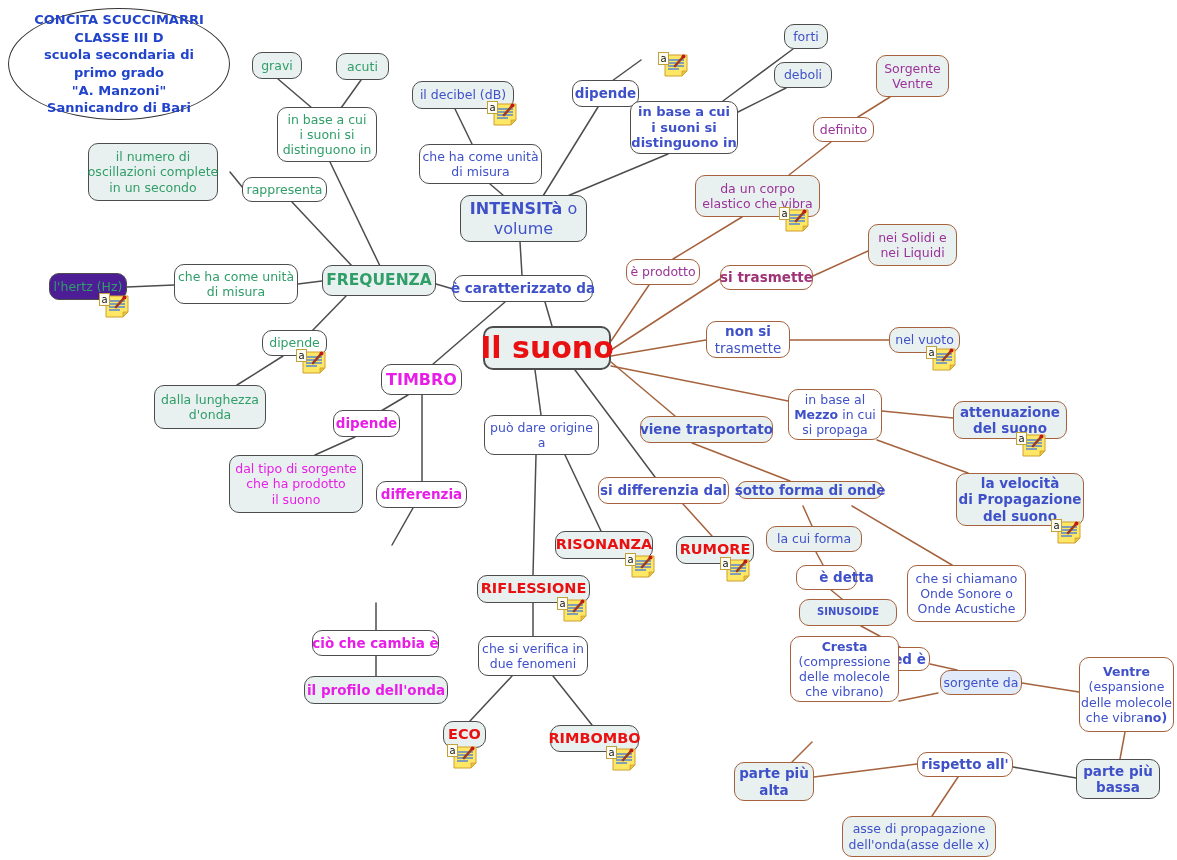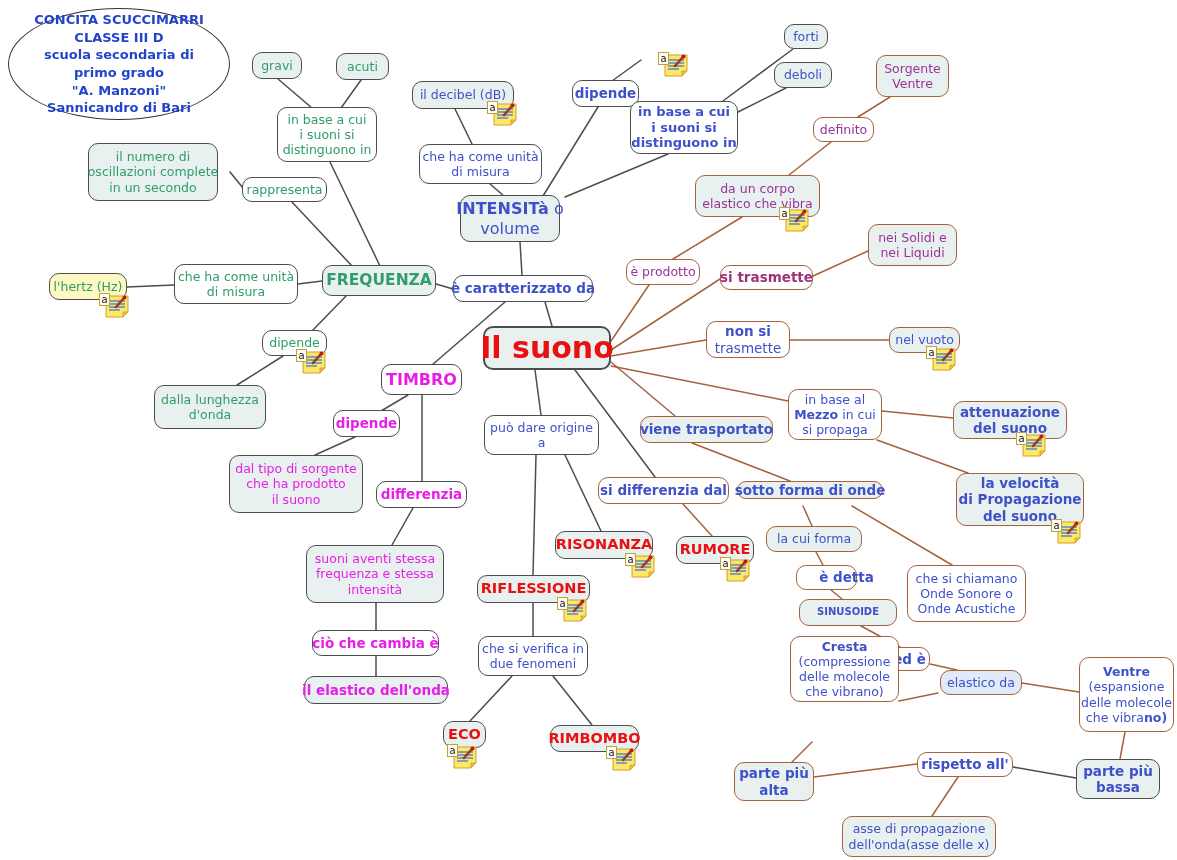--- a/index.html
+++ b/index.html
@@ -160,21 +160,21 @@
     <div class="node" style="left: 774px; top: 62px; width: 58px; height: 26px; background: rgb(233, 241, 240); border: 1.5px solid rgb(77, 77, 77); color: rgb(63, 81, 201); font-size: 12.5px;">
       <span class="ln"><span style="font-weight: 400;">deboli</span></span>
     </div>
     <div class="node" style="left: 876px; top: 55px; width: 73px; height: 42px; background: rgb(233, 241, 240); border: 1.5px solid rgb(165, 98, 61); color: rgb(153, 51, 153); font-size: 12.5px;">
       <span class="ln"><span style="font-weight: 400;">Sorgente</span></span>
       <span class="ln"><span style="font-weight: 400;">Ventre</span></span>
     </div>
     <div class="node" style="left: 813px; top: 117px; width: 61px; height: 25px; background: rgb(255, 255, 255); border: 1.5px solid rgb(165, 98, 61); color: rgb(153, 51, 153); font-size: 12.5px;">
       <span class="ln"><span style="font-weight: 400;">definito</span></span>
     </div>
-    <div class="node" style="left: 460px; top: 195px; width: 100px; height: 47px; background: rgb(233, 241, 240); border: 1.5px solid rgb(77, 77, 77); color: rgb(63, 81, 201); font-size: 16px;">
+    <div class="node" style="left: 460px; top: 195px; width: 127px; height: 47px; background: rgb(233, 241, 240); border: 1.5px solid rgb(77, 77, 77); color: rgb(63, 81, 201); font-size: 16px;">
       <span class="ln"><span style="font-weight: 700;">INTENSITà</span><span style="font-weight: 400;"> o</span></span>
       <span class="ln"><span style="font-weight: 400;">volume</span></span>
     </div>
     <div class="node" style="left: 695px; top: 175px; width: 125px; height: 42px; background: rgb(233, 241, 240); border: 1.5px solid rgb(165, 98, 61); color: rgb(153, 51, 153); font-size: 12.5px;">
       <span class="ln"><span style="font-weight: 400;">da un corpo</span></span>
       <span class="ln"><span style="font-weight: 400;">elastico che vibra</span></span>
     </div>
     <span class="note-icon" style="left: 779px; top: 207px;"><svg width="30" height="26" viewBox="0 0 30 26">
         <path d="M7 3 H29 V19 L24 24 H7 Z" fill="#ffe766" stroke="#cf9f2f"></path>
         <path d="M29 19 L24 24 V19 Z" fill="#e8c43c" stroke="#cf9f2f" stroke-width="0.8"></path>
@@ -209,21 +209,21 @@
         <path d="M29 19 L24 24 V19 Z" fill="#e8c43c" stroke="#cf9f2f" stroke-width="0.8"></path>
         <line x1="10" y1="8" x2="26" y2="8" stroke="#4d7fd6" stroke-width="1.4"></line>
         <line x1="10" y1="11" x2="26" y2="11" stroke="#4d7fd6" stroke-width="1.4"></line>
         <line x1="10" y1="14" x2="26" y2="14" stroke="#4d7fd6" stroke-width="1.4"></line>
         <line x1="10" y1="17" x2="21" y2="17" stroke="#4d7fd6" stroke-width="1.4"></line>
         <line x1="25" y1="5" x2="17" y2="14" stroke="#9c3b1f" stroke-width="2.6" stroke-linecap="round"></line>
         <circle cx="25.5" cy="4.5" r="2" fill="#c01818"></circle>
         <rect x="0.5" y="0.5" width="10" height="12" fill="#fffdf2" stroke="#bfa23c"></rect>
         <text x="5.5" y="10" font-size="10" text-anchor="middle" fill="#111" font-family="DejaVu Sans, sans-serif">a</text>
       </svg></span>
-    <div class="node" style="left: 49px; top: 273px; width: 78px; height: 27px; background: #fef9c3; border: 1.5px solid rgb(77, 77, 77); color: rgb(47, 158, 104); font-size: 12.5px;">
+    <div class="node" style="left: 49px; top: 273px; width: 78px; height: 27px; background: #4c1d95; border: 1.5px solid rgb(77, 77, 77); color: rgb(47, 158, 104); font-size: 12.5px;">
       <span class="ln"><span style="font-weight: 400;">l'hertz (Hz)</span></span>
     </div>
     <span class="note-icon" style="left: 99px; top: 293px;"><svg width="30" height="26" viewBox="0 0 30 26">
         <path d="M7 3 H29 V19 L24 24 H7 Z" fill="#ffe766" stroke="#cf9f2f"></path>
         <path d="M29 19 L24 24 V19 Z" fill="#e8c43c" stroke="#cf9f2f" stroke-width="0.8"></path>
         <line x1="10" y1="8" x2="26" y2="8" stroke="#4d7fd6" stroke-width="1.4"></line>
         <line x1="10" y1="11" x2="26" y2="11" stroke="#4d7fd6" stroke-width="1.4"></line>
         <line x1="10" y1="14" x2="26" y2="14" stroke="#4d7fd6" stroke-width="1.4"></line>
         <line x1="10" y1="17" x2="21" y2="17" stroke="#4d7fd6" stroke-width="1.4"></line>
         <line x1="25" y1="5" x2="17" y2="14" stroke="#9c3b1f" stroke-width="2.6" stroke-linecap="round"></line>
@@ -270,30 +270,25 @@
       <span class="ln"><span style="font-weight: 700;">dipende</span></span>
     </div>
     <div class="node" style="left: 229px; top: 455px; width: 134px; height: 58px; background: rgb(233, 241, 240); border: 1.5px solid rgb(77, 77, 77); color: rgb(232, 30, 232); font-size: 12.5px;">
       <span class="ln"><span style="font-weight: 400;">dal tipo di sorgente</span></span>
       <span class="ln"><span style="font-weight: 400;">che ha prodotto</span></span>
       <span class="ln"><span style="font-weight: 400;">il suono</span></span>
     </div>
     <div class="node" style="left: 376px; top: 481px; width: 91px; height: 27px; background: rgb(255, 255, 255); border: 1.5px solid rgb(77, 77, 77); color: rgb(232, 30, 232); font-size: 13.5px; font-weight: 700;">
       <span class="ln"><span style="font-weight: 700;">differenzia</span></span>
     </div>
-    <div class="node" style="left: 306px; top: 545px; width: 138px; height: 58px; background: rgb(233, 241, 240); border: 1.5px solid rgb(77, 77, 77); color: rgb(232, 30, 232); font-size: 12.5px;">
-      <span class="ln"><span style="font-weight: 400;">suoni aventi stessa</span></span>
-      <span class="ln"><span style="font-weight: 400;">frequenza e stessa</span></span>
-      <span class="ln"><span style="font-weight: 400;">intensità</span></span>
-    </div>
     <div class="node" style="left: 312px; top: 630px; width: 127px; height: 26px; background: rgb(255, 255, 255); border: 1.5px solid rgb(77, 77, 77); color: rgb(232, 30, 232); font-size: 13.5px; font-weight: 700;">
       <span class="ln"><span style="font-weight: 700;">ciò che cambia è</span></span>
     </div>
     <div class="node" style="left: 304px; top: 676px; width: 144px; height: 28px; background: rgb(233, 241, 240); border: 1.5px solid rgb(77, 77, 77); color: rgb(232, 30, 232); font-size: 13.5px; font-weight: 700;">
-      <span class="ln"><span style="font-weight: 700;">il elastico dell'onda</span></span>
+      <span class="ln"><span style="font-weight: 700;">il profilo dell'onda</span></span>
     </div>
     <div class="node" style="left: 484px; top: 415px; width: 115px; height: 40px; background: rgb(255, 255, 255); border: 1.5px solid rgb(77, 77, 77); color: rgb(63, 81, 201); font-size: 12.5px;">
       <span class="ln"><span style="font-weight: 400;">può dare origine</span></span>
       <span class="ln"><span style="font-weight: 400;">a</span></span>
     </div>
     <div class="node" style="left: 640px; top: 416px; width: 133px; height: 27px; background: rgb(233, 241, 240); border: 1.5px solid rgb(165, 98, 61); color: rgb(63, 81, 201); font-size: 13.5px; font-weight: 700;">
       <span class="ln"><span style="font-weight: 700;">viene trasportato</span></span>
     </div>
     <div class="node" style="left: 598px; top: 477px; width: 131px; height: 27px; background: rgb(255, 255, 255); border: 1.5px solid rgb(165, 98, 61); color: rgb(63, 81, 201); font-size: 13.5px; font-weight: 700;">
       <span class="ln"><span style="font-weight: 700;">si differenzia dal</span></span>
@@ -429,21 +424,21 @@
         <line x1="10" y1="17" x2="21" y2="17" stroke="#4d7fd6" stroke-width="1.4"></line>
         <line x1="25" y1="5" x2="17" y2="14" stroke="#9c3b1f" stroke-width="2.6" stroke-linecap="round"></line>
         <circle cx="25.5" cy="4.5" r="2" fill="#c01818"></circle>
         <rect x="0.5" y="0.5" width="10" height="12" fill="#fffdf2" stroke="#bfa23c"></rect>
         <text x="5.5" y="10" font-size="10" text-anchor="middle" fill="#111" font-family="DejaVu Sans, sans-serif">a</text>
       </svg></span>
     <div class="node" style="left: 889px; top: 647px; width: 41px; height: 24px; background: rgb(255, 255, 255); border: 1.5px solid rgb(165, 98, 61); color: rgb(63, 81, 201); font-size: 13.5px; font-weight: 700;">
       <span class="ln"><span style="font-weight: 700;">ed è</span></span>
     </div>
     <div class="node" style="left: 940px; top: 670px; width: 82px; height: 25px; background: rgb(224, 234, 248); border: 1.5px solid rgb(165, 98, 61); color: rgb(63, 81, 201); font-size: 12.5px;">
-      <span class="ln"><span style="font-weight: 400;">elastico da</span></span>
+      <span class="ln"><span style="font-weight: 400;">sorgente da</span></span>
     </div>
     <div class="node" style="left: 790px; top: 636px; width: 109px; height: 66px; background: rgb(255, 255, 255); border: 1.5px solid rgb(165, 98, 61); color: rgb(63, 81, 201); font-size: 12.5px;">
       <span class="ln"><span style="font-weight: 700;">Cresta</span></span>
       <span class="ln"><span style="font-weight: 400;">(compressione</span></span>
       <span class="ln"><span style="font-weight: 400;">delle molecole</span></span>
       <span class="ln"><span style="font-weight: 400;">che vibrano)</span></span>
     </div>
     <div class="node" style="left: 1079px; top: 657px; width: 95px; height: 75px; background: rgb(255, 255, 255); border: 1.5px solid rgb(165, 98, 61); color: rgb(63, 81, 201); font-size: 12.5px;">
       <span class="ln"><span style="font-weight: 700;">Ventre</span></span>
       <span class="ln"><span style="font-weight: 400;">(espansione</span></span>

